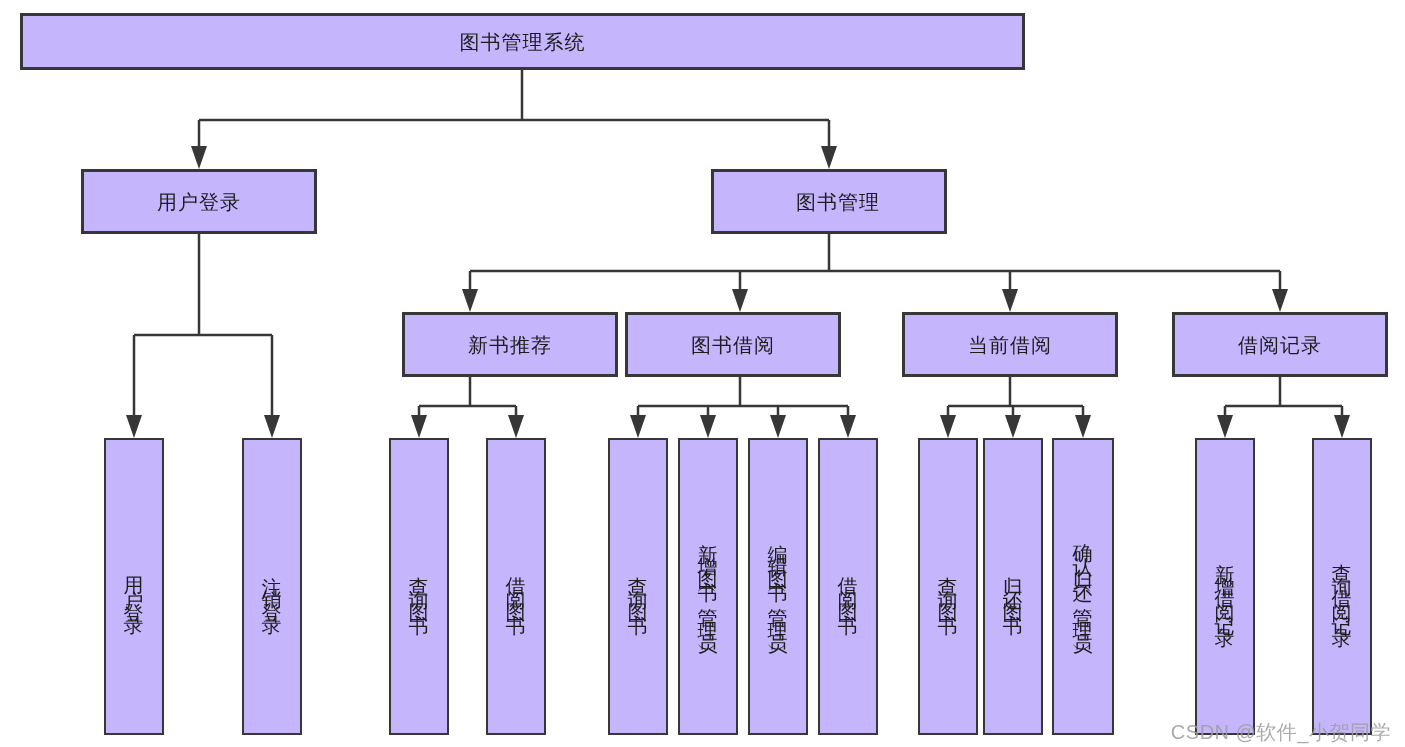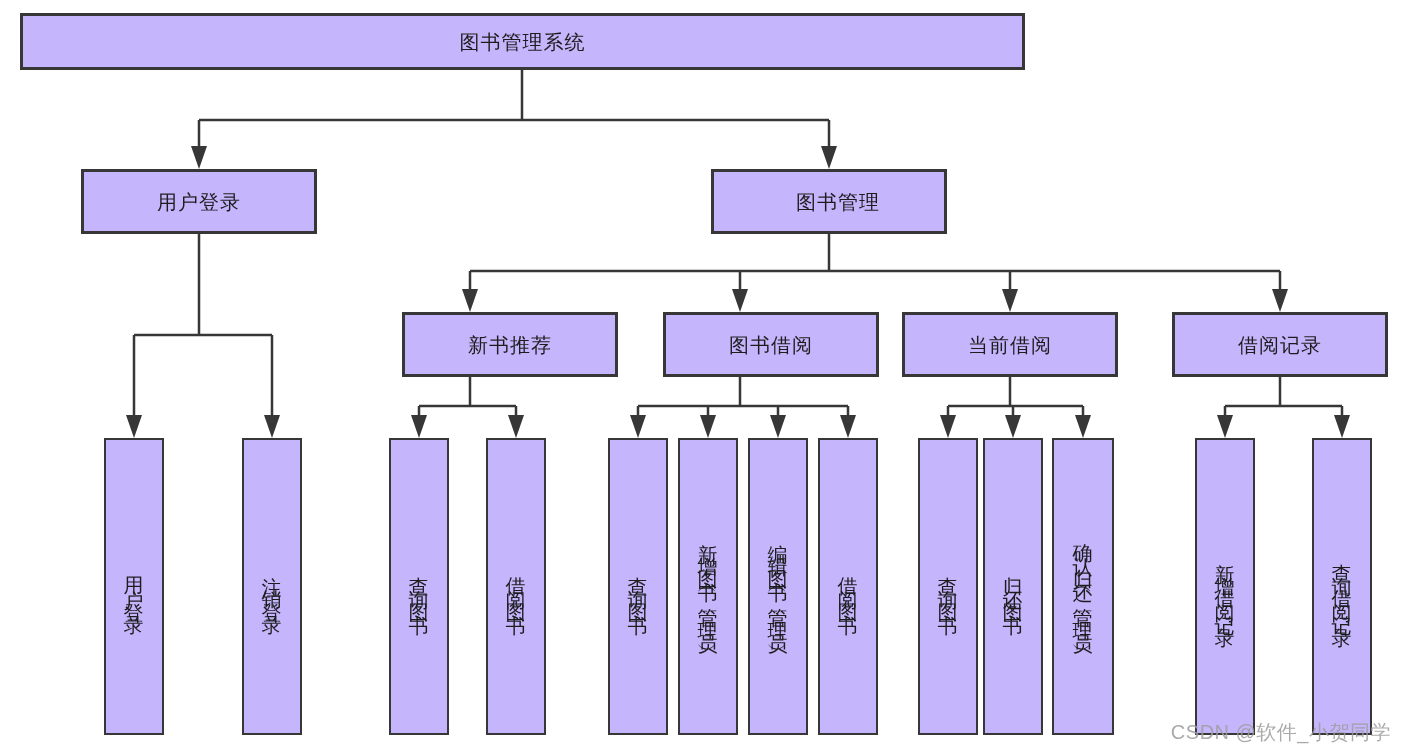--- a/index.html
+++ b/index.html
@@ -110,21 +110,21 @@
   <div class="node box-h" style="left:81px; top:169px; width:236px; height:65px;">
     <span>用户登录</span>
   </div>
   <div class="node box-h" style="left:711px; top:169px; width:236px; height:65px;padding-left:18px;">
     <span>图书管理</span>
   </div>
 
   <div class="node box-h" style="left:362px; top:312px; width:216px; height:65px;margin-left:40px;">
     <span>新书推荐</span>
   </div>
-  <div class="node box-h" style="left:663px; top:312px; width:216px; height:65px;">
+  <div class="node box-h" style="left:625px; top:312px; width:216px; height:65px;">
     <span>图书借阅</span>
   </div>
   <div class="node box-h" style="left:902px; top:312px; width:216px; height:65px;">
     <span>当前借阅</span>
   </div>
   <div class="node box-h" style="left:1172px; top:312px; width:216px; height:65px;">
     <span>借阅记录</span>
   </div>
 
   <div class="node box-v" style="left:104px; top:438px; width:60px; height:297px;">

